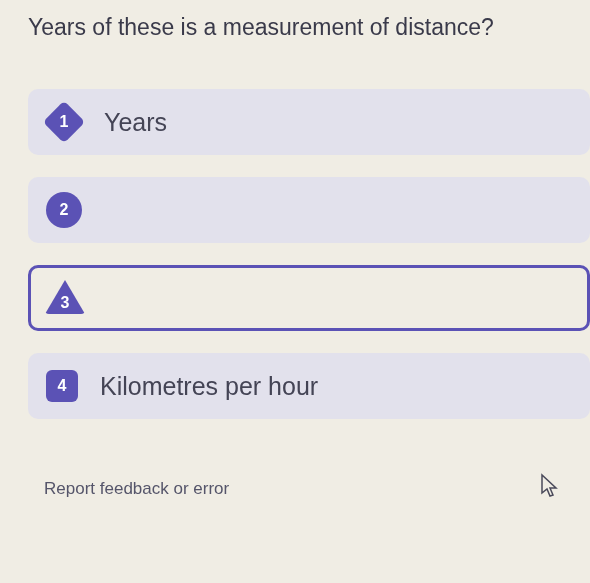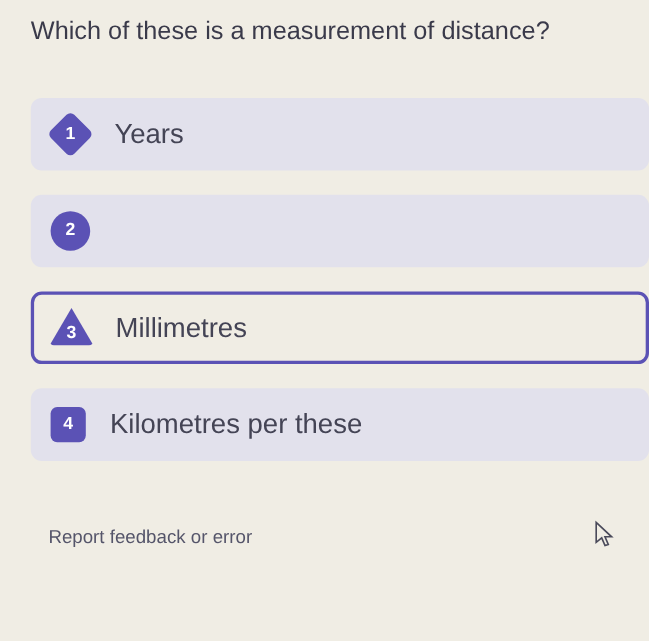--- a/index.html
+++ b/index.html
@@ -119,49 +119,48 @@
       position: absolute;
       right: 30px;
       bottom: 84px;
       width: 20px;
       height: 26px;
     }
   </style>
 </head>
 <body>
 
-<div class="question">Which of these is a measurement of distance?</div>
+<div class="question">Years of these is a measurement of distance?</div>
 
 <div class="options">
 
   <div class="option">
     <div class="badge badge-diamond">
       <span>1</span>
     </div>
     <div class="option-text">Years</div>
   </div>
 
   <div class="option">
     <div class="badge badge-circle">
       <span>2</span>
     </div>
   </div>
 
   <div class="option selected">
     <div class="badge badge-triangle">
       <span>3</span>
     </div>
-    <div class="option-text">Millimetres</div>
   </div>
 
   <div class="option">
     <div class="badge badge-square">
       <span>4</span>
     </div>
-    <div class="option-text">Kilometres per these</div>
+    <div class="option-text">Kilometres per hour</div>
   </div>
 
 </div>
 
 <div class="report-link">Report feedback or error</div>
 
 <svg class="cursor" viewBox="0 0 20 26">
   <path d="M 2 2 L 2 20 L 7 16 L 10 23 L 13 22 L 10 15 L 16 15 Z" fill="none" stroke="#4a4a5a" stroke-width="1.5"></path>
 </svg>
 

